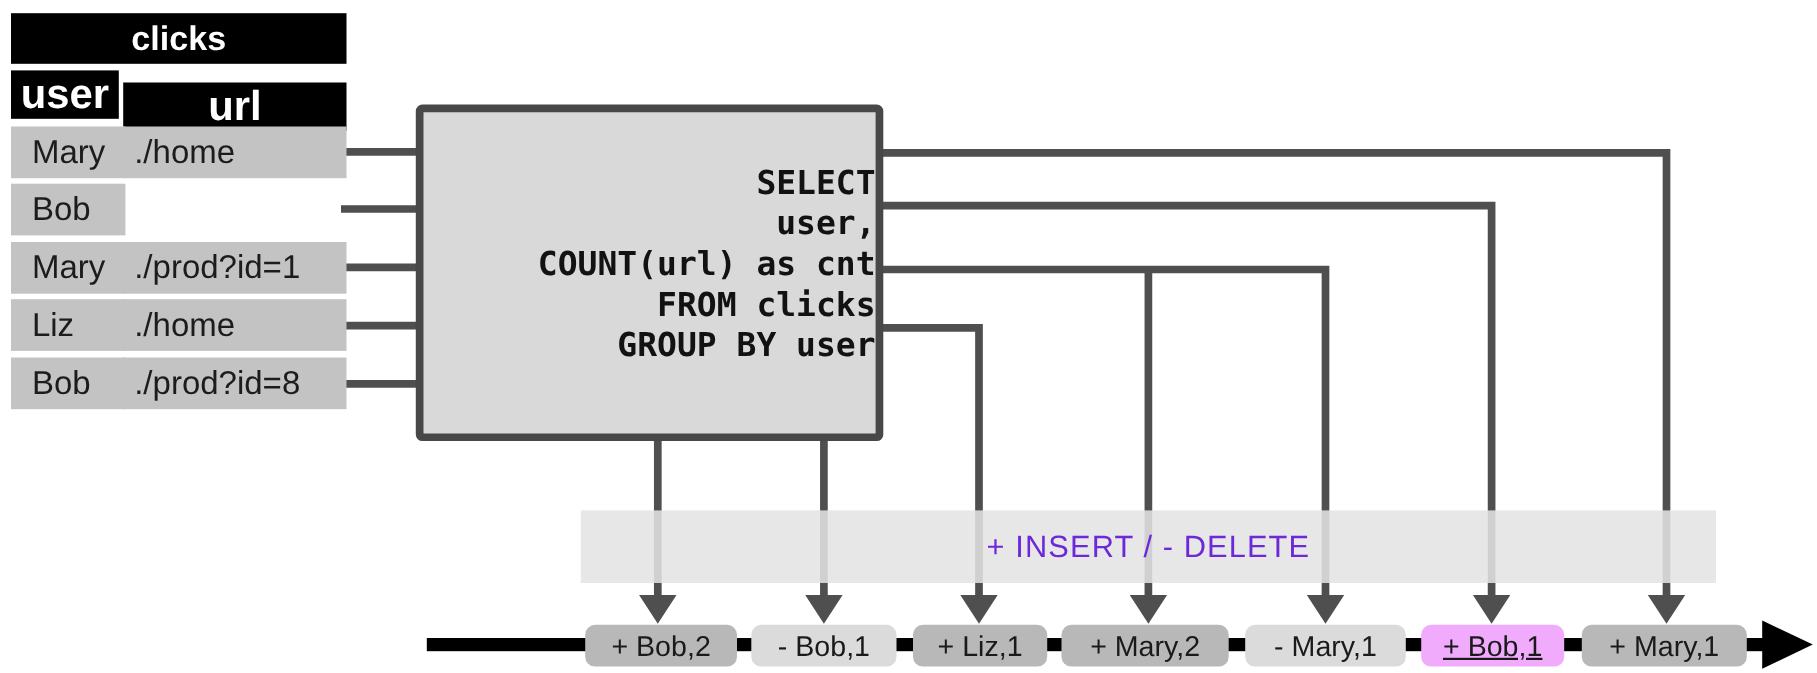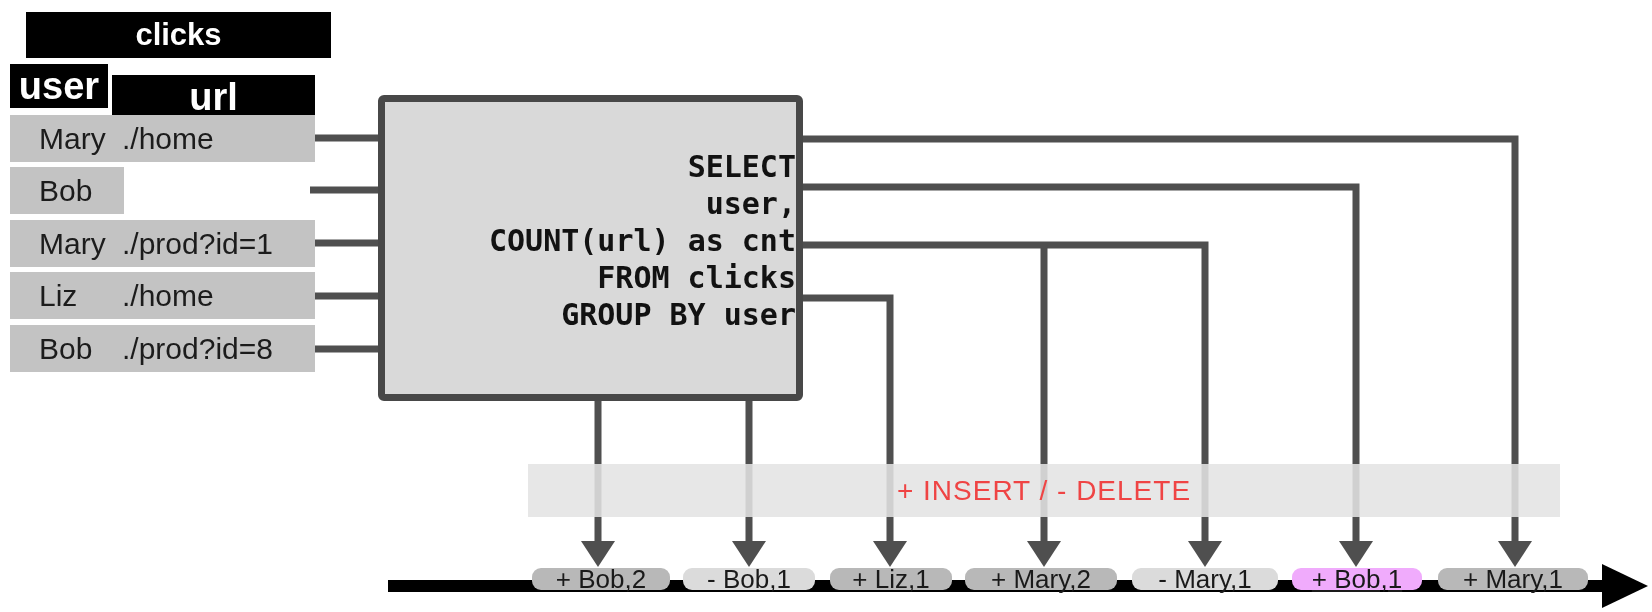--- a/index.html
+++ b/index.html
@@ -5,56 +5,56 @@
   html,body{margin:0;padding:0;background:#ffffff;}
   .canvas{
     position:relative;width:1652px;height:612px;background:#ffffff;overflow:hidden;
     font-family:"Liberation Sans", sans-serif;
   }
   svg.lines{position:absolute;left:0;top:0;z-index:1;}
 
   
   .tbl{position:absolute;left:10px;top:12px;z-index:2;}
   .tbl-title{
-    position:absolute;left:16px;top:0;width:305px;height:46px;background:#000;
+    position:absolute;left:0;top:0;width:305px;height:46px;background:#000;
     color:#fff;font-weight:bold;font-size:31px;display:flex;align-items:center;justify-content:center;
   }
   .tbl-head{position:absolute;top:52px;height:44px;background:#000;color:#fff;
     font-weight:bold;font-size:38px;display:flex;align-items:center;justify-content:center;}
   .th-user{left:0;width:98px;}
   .th-url{left:102px;width:203px;margin-top:11px;}
   .tbl-cell{position:absolute;height:47px;background:#c3c3c3;color:#1c1c1c;font-size:30px;
     display:flex;align-items:center;}
-  .td-user{left:0;width:98px;padding-left:16px;justify-content:flex-start;}
+  .td-user{left:0;width:98px;padding-left:6px;justify-content:flex-start;}
   .td-user span{margin-left:13px;}
   .td-url{left:102px;width:203px;}
   .td-url span{margin-left:10px;}
 
   
   .sqlbox{
     position:absolute;left:378px;top:95px;width:411px;height:292px;z-index:2;
     background:#d9d9d9;border:7px solid #484848;border-radius:6px;text-align:right;
   }
   .sqlbox pre{
     margin:0;padding:46px 0 0 40px;
     font-family:"DejaVu Sans Mono", monospace;font-weight:bold;
     font-size:30px;line-height:37px;color:#121212;white-space:pre;
   }
 
   
   .band{
-    position:absolute;left:528px;top:464px;width:1032px;height:53px;z-index:2;
+    position:absolute;left:528px;top:464px;width:1032px;height:66px;z-index:2;
     background:rgba(227,227,227,0.87);
     display:flex;align-items:center;justify-content:center;
-    font-size:28px;color:#ef4444;letter-spacing:1px;
+    font-size:28px;color:#6d28d9;letter-spacing:1px;
   }
 
   
   .event{
-    position:absolute;top:568px;height:22px;z-index:3;border-radius:9px;
+    position:absolute;top:568px;height:38px;z-index:3;border-radius:9px;
     display:flex;align-items:center;justify-content:center;
     font-size:26px;color:#1a1a1a;
   }
 </style>
 </head>
 <body>
 
 <div class="canvas">
 
   <svg class="lines" width="1652" height="612">

